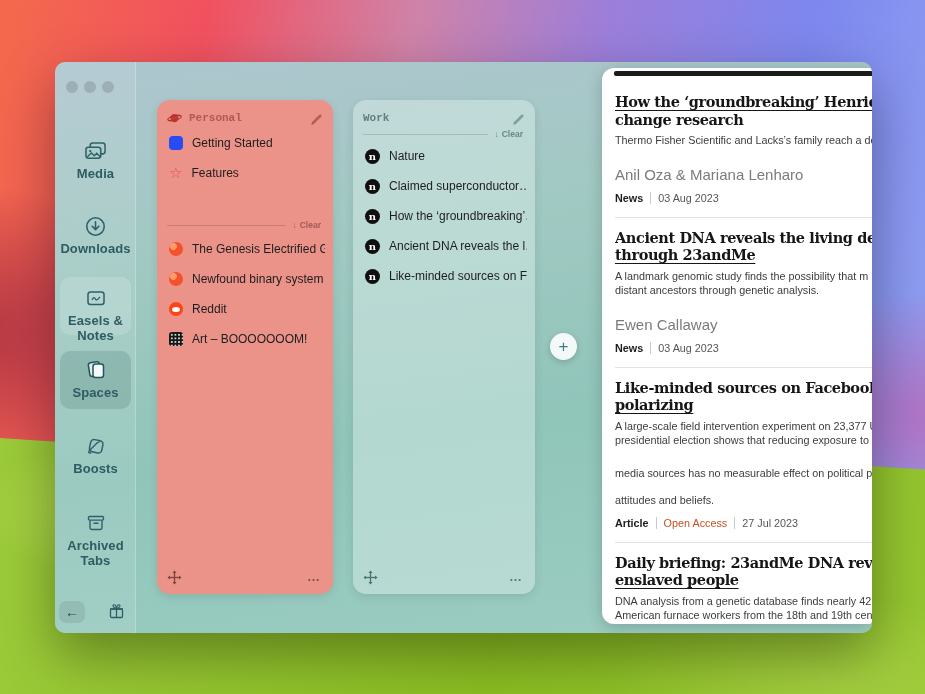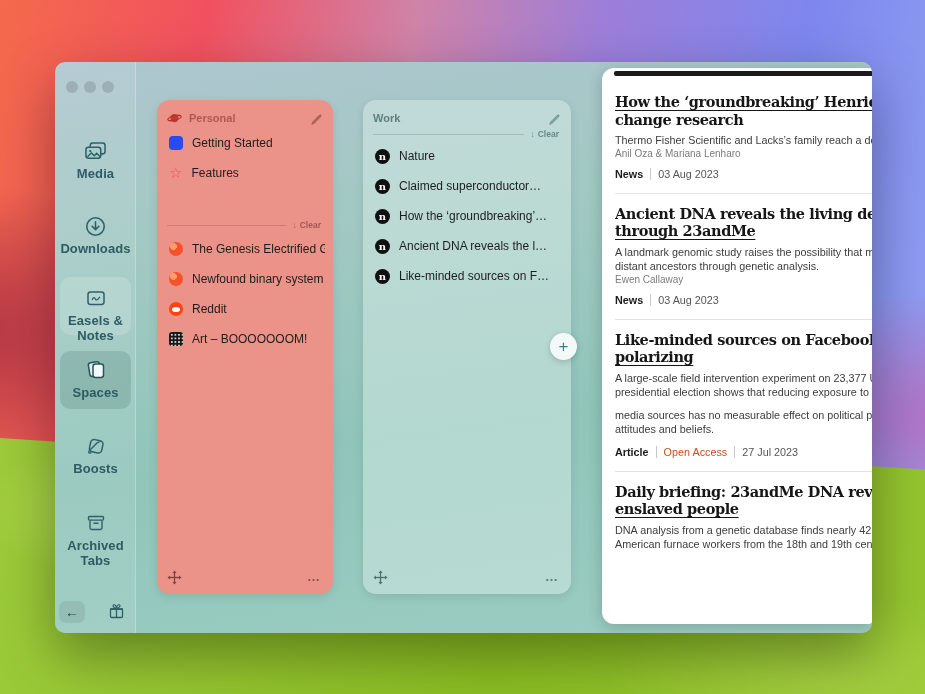--- a/index.html
+++ b/index.html
@@ -37,23 +37,23 @@
   .sb-label { margin-top:4px; font-size:13px; font-weight:700; color:#2e5b64; letter-spacing:.1px;text-align:center; }
   .sb-icon { width:24px; height:22px; display:flex; align-items:center; justify-content:center; }
   .back-btn { position:absolute; left:4px; top:539px; width:26px; height:22px; border-radius:7px;
     background: rgba(0,0,0,.08); display:flex; align-items:center; justify-content:center;
     color:#1f3e44; font-size:14px; }
   .gift { position:absolute; left:53px; top:541px; }
 
   
   .card { position:absolute; top:38px; height:494px; border-radius:13px; box-shadow:0 3px 10px rgba(0,0,0,.10); }
   .card-personal { left:102px; width:176px; background:#eb9388; }
-  .card-work { left:308px; width:208px; background:rgba(222,240,236,.45); }
+  .card-work { left:298px; width:182px; background:rgba(222,240,236,.45); }
   .card-header { position:absolute; top:9px; left:10px; right:10px; height:18px; display:flex; align-items:center; gap:7px; }
-  .card-title { font-size:11px; font-weight:700; flex:1; }
+  .card-title { font-size:11px; font-weight:700; flex:1;font-family:Liberation Mono, monospace; }
   .t-personal { color:rgba(122,41,46,.55); }
   .t-work { color:#5f807f; }
   .row { position:absolute; left:12px; right:8px; height:22px; display:flex; align-items:center; gap:9px; }
   .row-label { font-size:12px; color:#1d1d1f; white-space:nowrap; overflow:hidden; }
   .clear-row { position:absolute; left:10px; right:12px; height:12px; display:flex; align-items:center; gap:6px; }
   .clear-line { flex:1; height:1px; background:rgba(0,0,0,.14); }
   .clear-label { font-size:8.5px; font-weight:600; }
   .c-personal { color:rgba(90,32,30,.5); }
   .c-work { color:rgba(42,84,82,.6); }
   .card-footer { position:absolute; left:10px; right:12px; bottom:9px; height:16px; display:flex; align-items:center; justify-content:space-between; }
@@ -82,21 +82,21 @@
     border-radius:12px 3px 3px 12px; overflow:hidden; box-shadow:0 3px 16px rgba(0,0,0,.2); }
   .reader-topbar { position:absolute; left:12px; right:0; top:3px; height:5px; background:#1b1b1b; border-radius:2px 0 0 2px; }
   .reader-content { position:absolute; left:13px; right:0; top:12px; }
   .article { border-bottom:1px solid #e2e2e2; padding:11px 0 13px; }
   .article:first-child { padding-top:13px; }
   .article:last-child { border-bottom:none; }
   .a-title { font-family:"DejaVu Serif", serif; font-weight:700; font-size:14.5px; line-height:17.5px;
     letter-spacing:-.4px; color:#161616; white-space:nowrap; overflow:hidden; }
   .a-title span { text-decoration:underline; text-decoration-thickness:1.5px; text-underline-offset:2.5px; }
   .a-teaser { margin-top:5px; font-size:10.8px; line-height:14.5px; color:#3c3c3c; white-space:nowrap; overflow:hidden; }
-  .a-authors { font-size:10px; color:#7b7b7b; white-space:nowrap; overflow:hidden; }
+  .a-authors { margin-top:18px; font-size:15px; color:#7b7b7b; white-space:nowrap; overflow:hidden; }
   .a-meta { margin-top:9px; font-size:10.8px; color:#555; display:flex; align-items:center; }
   .a-kind { font-weight:700; color:#1c1c1c; }
   .a-sep { width:1px; height:12px; background:#c9c9c9; margin:0 7px; }
   .a-access { color:#c74e21; }
 
   
   svg.ic { display:block; }
   .pencil { opacity:.55; }
 </style>
 </head>
@@ -316,37 +316,37 @@
           <div class="a-meta">
             <span class="a-kind">News</span>
             <span class="a-sep"></span>
             <span>03 Aug 2023</span>
           </div>
         </div>
 
         <div class="article">
           <div class="a-title"><span>Ancient DNA reveals the living descend</span></div>
           <div class="a-title"><span>through 23andMe</span></div>
-          <div class="a-teaser">A landmark genomic study raises the possibility that m</div>
+          <div class="a-teaser">A landmark genomic study finds the possibility that m</div>
           <div class="a-teaser" style="margin-top:0">distant ancestors through genetic analysis.</div>
           <div class="a-authors">Ewen Callaway</div>
           <div class="a-meta">
             <span class="a-kind">News</span>
             <span class="a-sep"></span>
             <span>03 Aug 2023</span>
           </div>
         </div>
 
         <div class="article">
           <div class="a-title"><span>Like-minded sources on Facebook are</span></div>
           <div class="a-title"><span>polarizing</span></div>
           <div class="a-teaser">A large-scale field intervention experiment on 23,377 U</div>
           <div class="a-teaser" style="margin-top:0">presidential election shows that reducing exposure to</div>
-          <div class="a-teaser" style="margin-top:8px">media sources has no measurable effect on political p</div>
-          <div class="a-teaser" style="margin-top:0">attitudes and beliefs.</div>
+          <div class="a-teaser" style="margin-top:18px">media sources has no measurable effect on political p</div>
+          <div class="a-teaser" style="margin-top:13px">attitudes and beliefs.</div>
           <div class="a-meta">
             <span class="a-kind">Article</span>
             <span class="a-sep"></span>
             <span class="a-access">Open Access</span>
             <span class="a-sep"></span>
             <span>27 Jul 2023</span>
           </div>
         </div>
 
         <div class="article">

